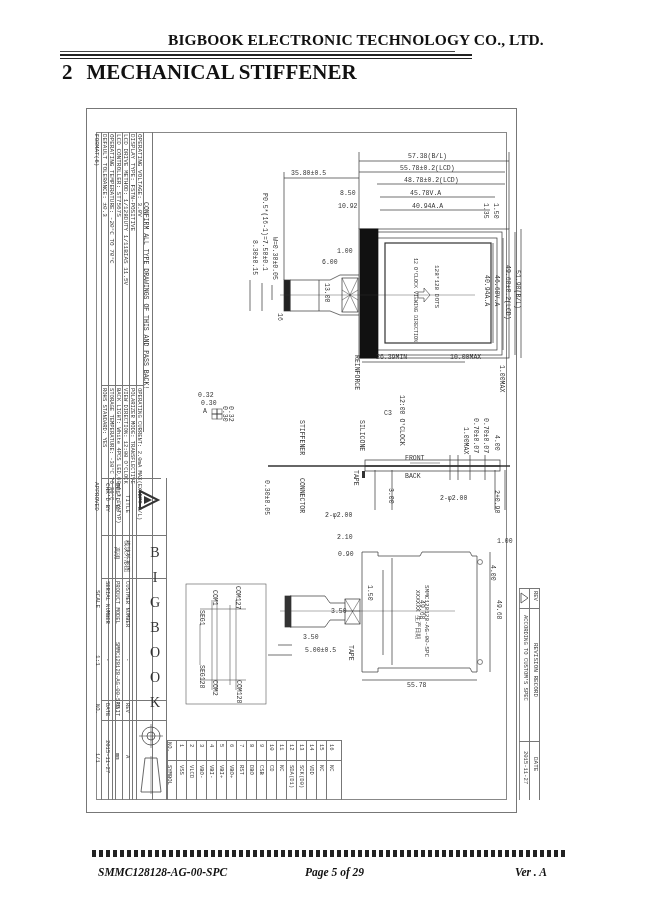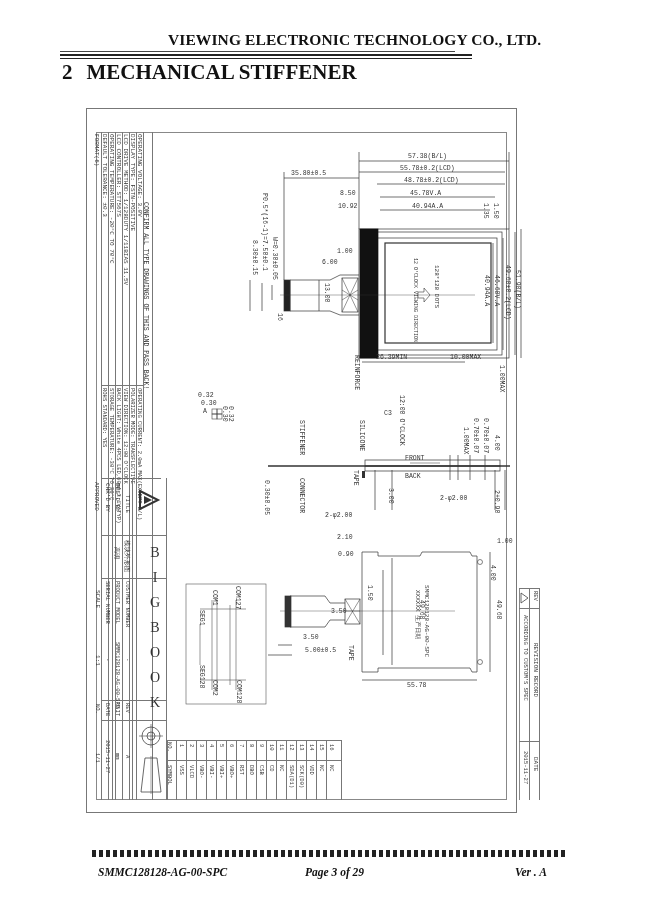--- a/index.html
+++ b/index.html
@@ -19,21 +19,21 @@
   .footer-dash { position:absolute; left:92px; top:850px; width:475px; height:6px;
     background-image:repeating-linear-gradient(90deg,#222 0 4px, transparent 4px 7px);
     border-top:1px solid transparent; }
   .footer-dash::after { content:""; position:absolute; left:0; right:0; top:3px; height:1px;
     background-image:repeating-linear-gradient(90deg,#222 0 4px, transparent 4px 7px); }
   .foot { position:absolute; top:866px; font-size:11.5px; font-style:italic; font-weight:bold; white-space:nowrap; }
 </style>
 </head>
 <body>
 
-<div class="company">VIEWING ELECTRONIC  TECHNOLOGY CO., LTD.</div>
+<div class="company">BIGBOOK ELECTRONIC  TECHNOLOGY CO., LTD.</div>
 <div class="rule-thin"></div>
 <div class="rule" style="top:54px;"></div>
 <div class="rule" style="top:58px; height:1px;"></div>
 <div class="section-title">
   <span class="num">2</span><span>MECHANICAL STIFFENER</span>
 </div>
 
 <div class="frame-outer"></div>
 <div class="frame-inner"></div>
 
@@ -368,14 +368,14 @@
 
 <span class="dimrot" style="left:218px; top:590px;">COM1</span>
 <span class="dimrot" style="left:241px; top:586px;">COM127</span>
 <span class="dimrot" style="left:218px; top:680px;">COM2</span>
 <span class="dimrot" style="left:242px; top:680px;">COM128</span>
 <span class="dimrot" style="left:205px; top:610px;">SEG1</span>
 <span class="dimrot" style="left:205px; top:665px;">SEG128</span>
 
 <div class="footer-dash"></div>
 <div class="foot" style="left:98px;">SMMC128128-AG-00-SPC</div>
-<div class="foot" style="left:305px;">Page 3 of 29</div>
+<div class="foot" style="left:305px;">Page 5 of 29</div>
 <div class="foot" style="left:515px;">Ver . A</div>
 
 </body></html>

